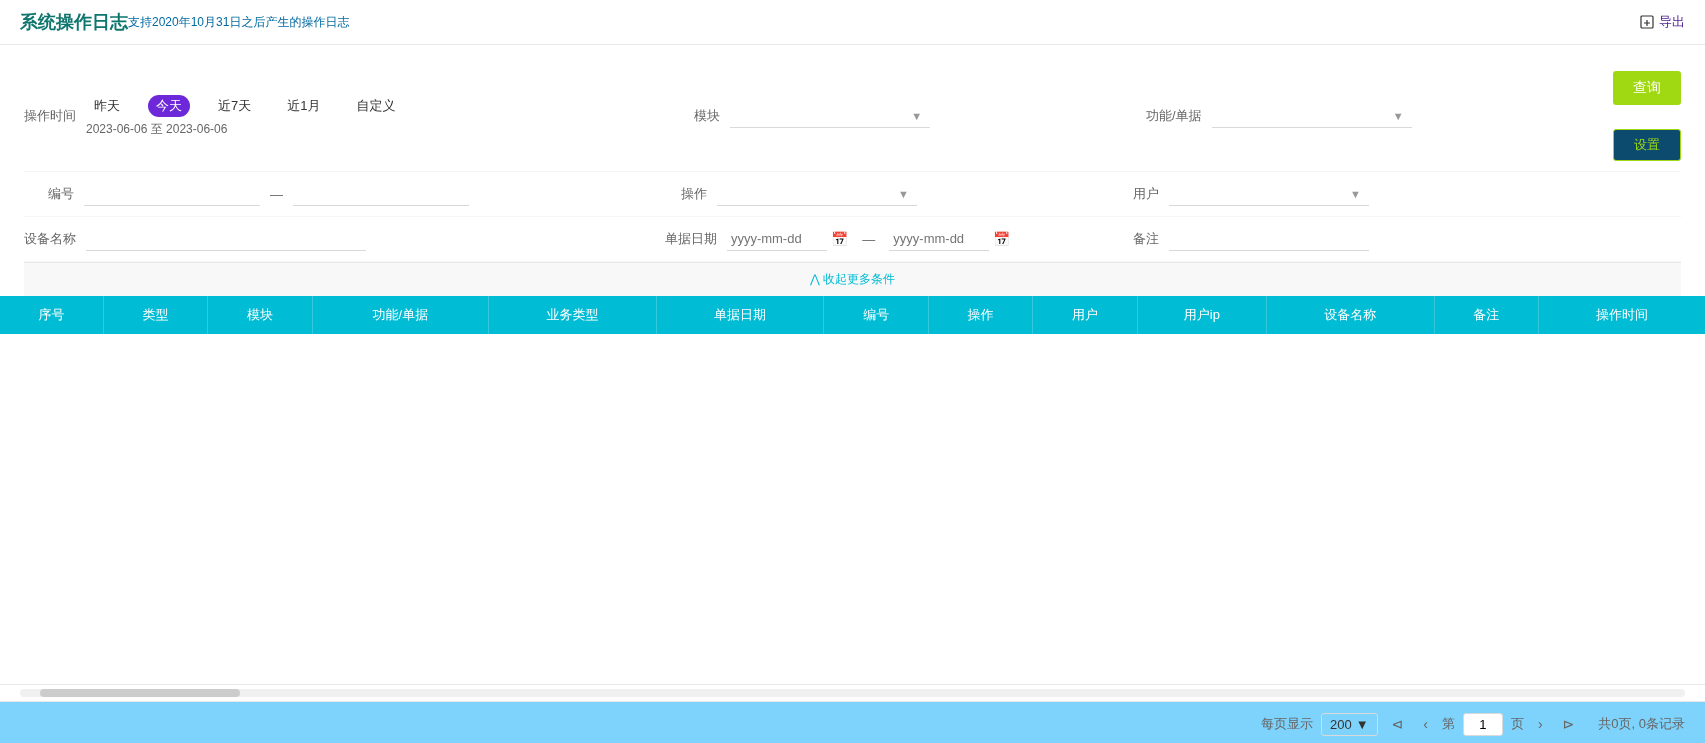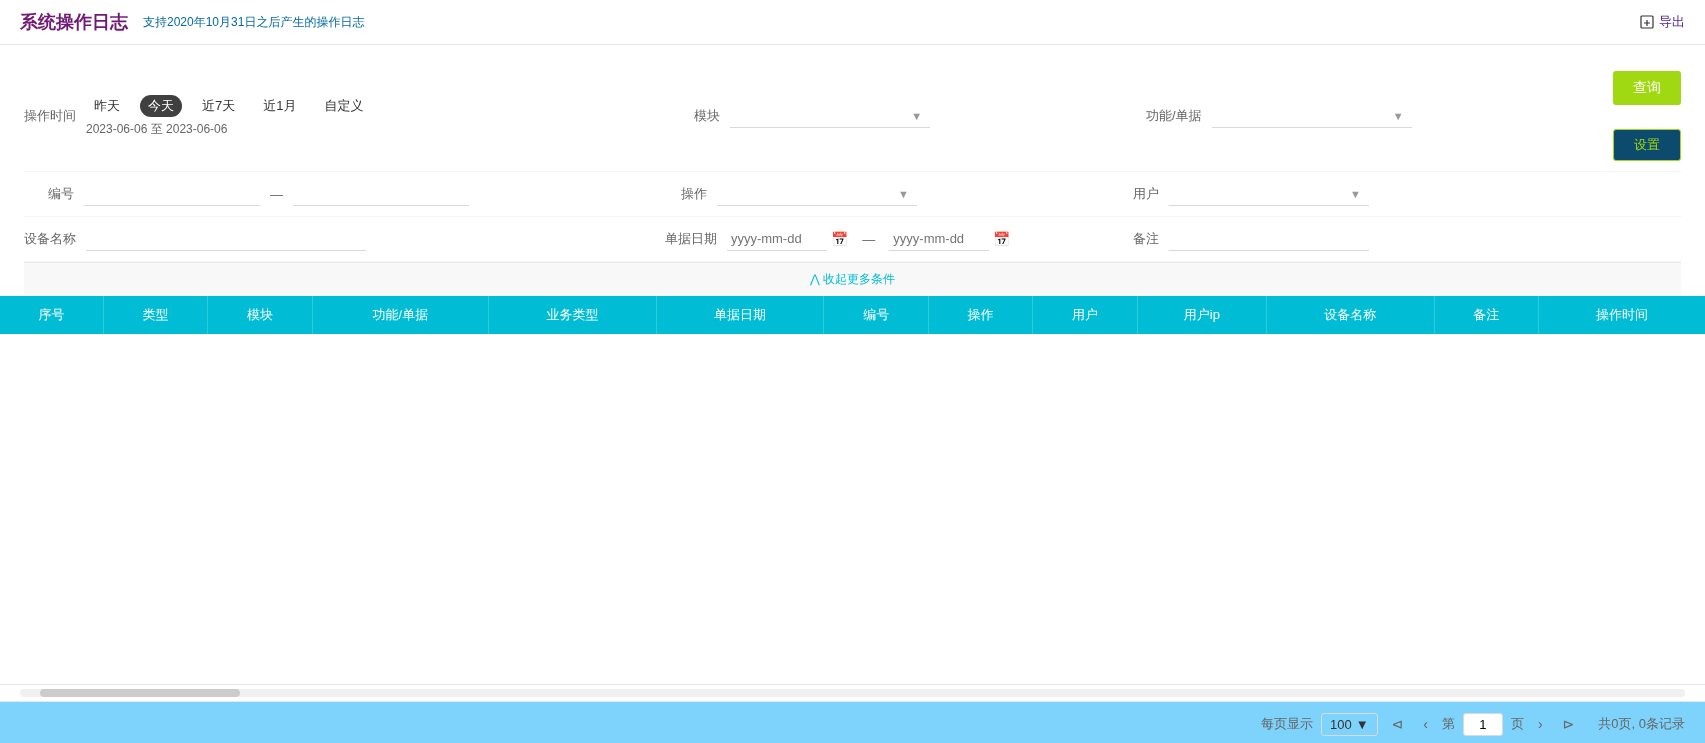--- a/index.html
+++ b/index.html
@@ -8,55 +8,54 @@
     .page-header {
       background: #fff;
       padding: 10px 20px;
       display: flex;
       align-items: center;
       border-bottom: 1px solid #e8e8e8;
     }
     .page-title {
       font-size: 18px;
       font-weight: bold;
-      color: #701a75;
-      margin-right: 15px;
+      color: #0f766e;
     }
     .page-subtitle {
       font-size: 12px;
       color: #0369a1;
     }
     .export-btn {
       margin-left: auto;
       display: flex;
       align-items: center;
       gap: 5px;
       background: none;
       border: none;
       color: #4c1d95;
       cursor: pointer;
       font-size: 13px;
     }
 
     .time-buttons {
       display: flex;
       align-items: flex-end;
-      gap: 12px;
+      gap: 20px;
     }
     .time-btn {
       padding: 2px 8px;
       border: none;
       background: none;
       cursor: pointer;
       color: #333;
       font-size: 13px;
       border-radius: 3px;
     }
     .time-btn.active {
-      background: #404040;
+      background: #6d28d9;
       color: #fff;
       border-radius: 12px;
     }
     .time-range {
       font-size: 12px;
       color: #666;
       margin-top: 4px;
     }
 
     .select-field {
@@ -427,21 +426,21 @@
 
 <div class="scrollbar-area">
   <div class="scrollbar-track">
     <div class="scrollbar-thumb"></div>
   </div>
 </div>
 
 <div class="pagination">
   <span class="pagination-label">每页显示</span>
   <div class="page-size-select">
-    <span>100</span>
+    <span>200</span>
     <span>▼</span>
   </div>
   <button class="page-nav-btn">⊲</button>
   <button class="page-nav-btn">‹</button>
   <span class="pagination-label">第</span>
   <input class="page-input" type="text" value="1" style="">
   <span class="pagination-label">页</span>
   <button class="page-nav-btn">›</button>
   <button class="page-nav-btn">⊳</button>
   <span class="pagination-total">共0页, 0条记录</span>

